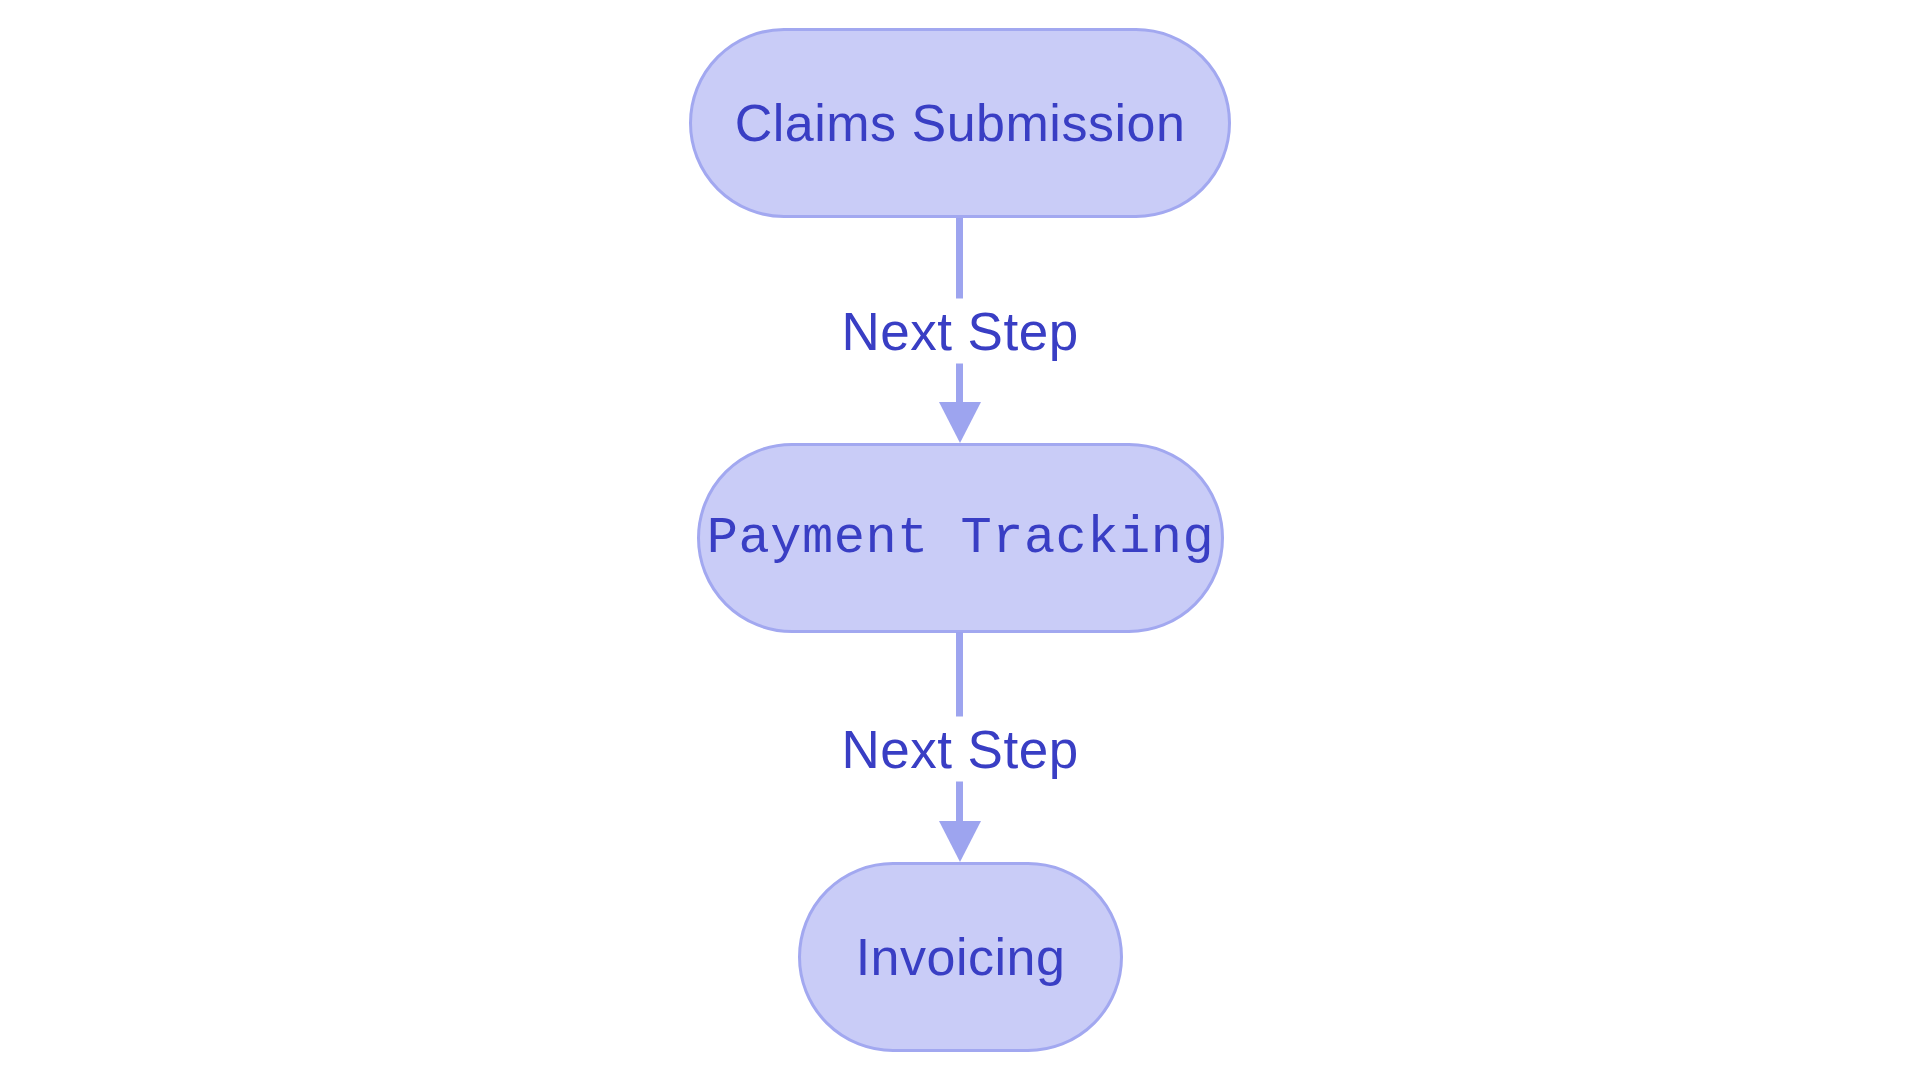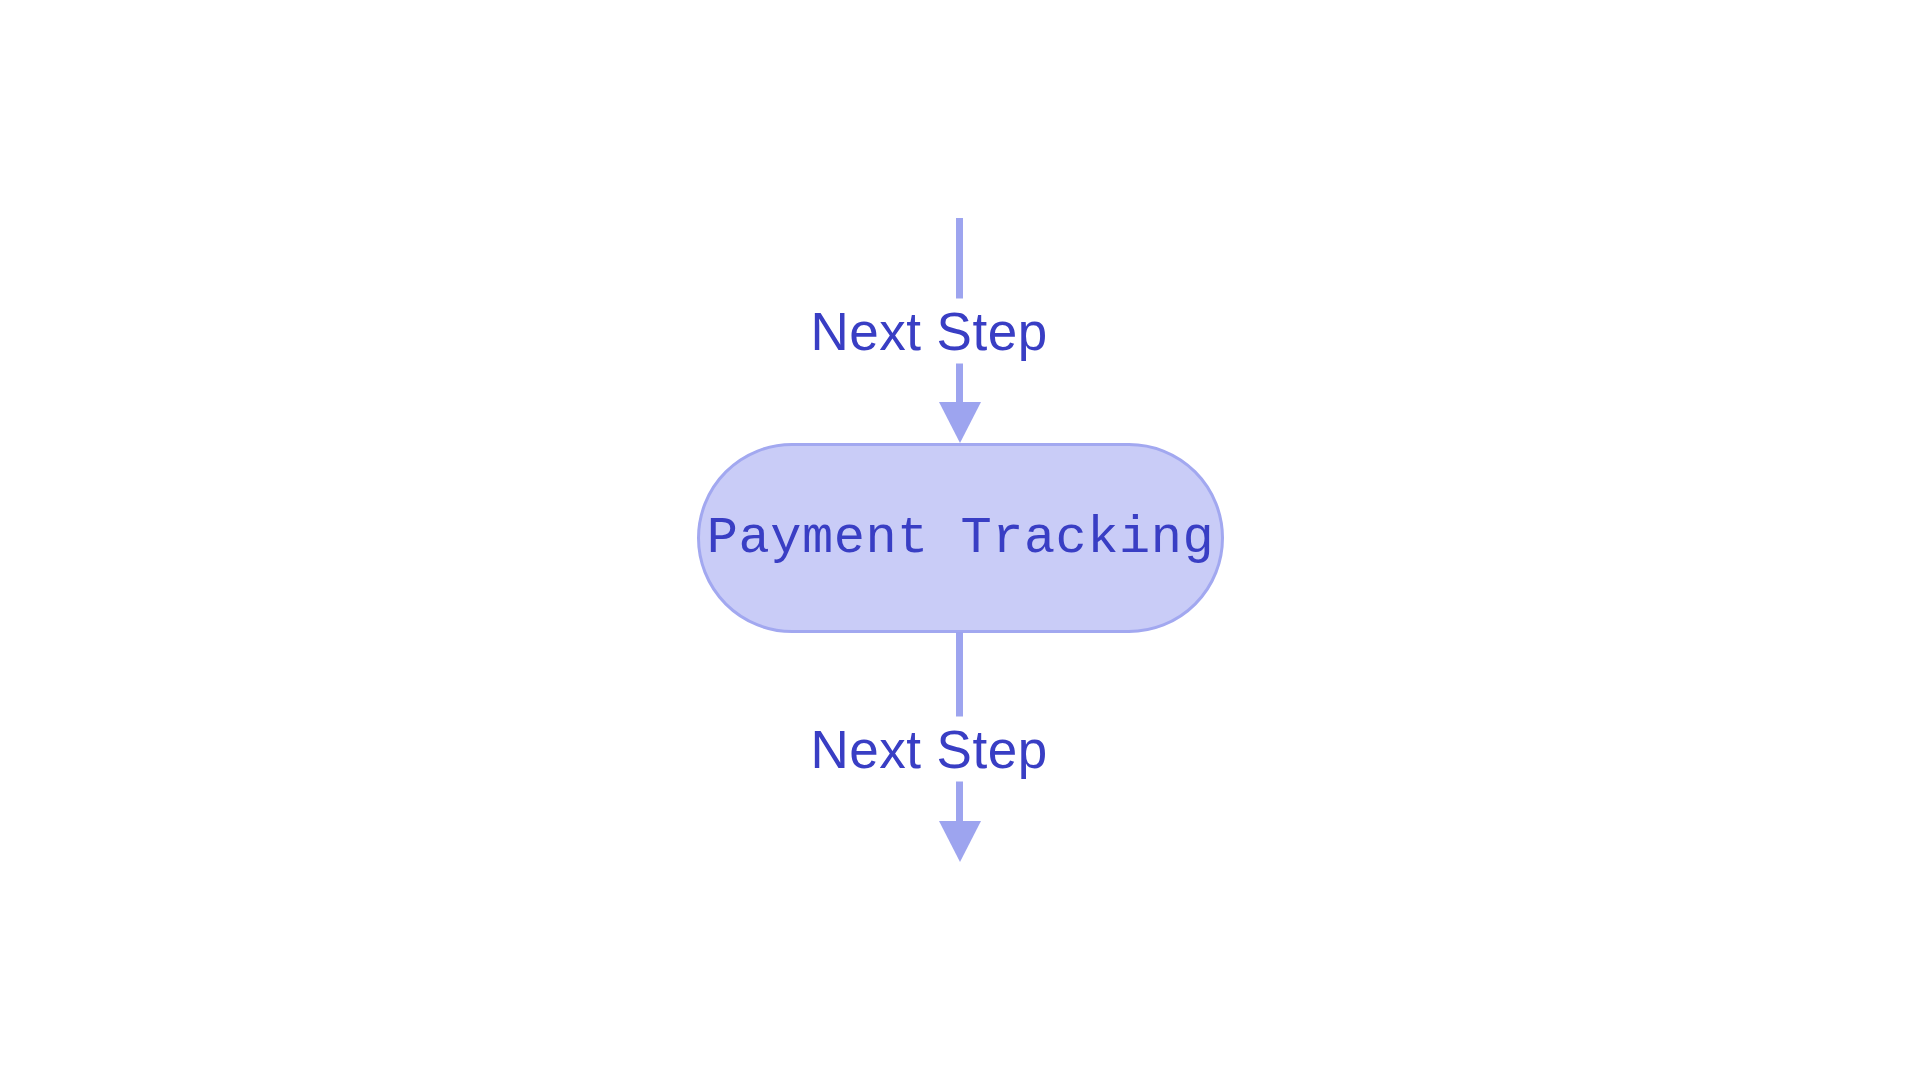--- a/index.html
+++ b/index.html
@@ -56,46 +56,52 @@
     border-left:21px solid transparent;
     border-right:21px solid transparent;
     border-top:41px solid var(--edge);
     left:939px;
   }
   .arrow1{ top:402px; }
   .arrow2{ top:821px; }
 
   .edge-label{
     position:absolute;
-    left:929px;
+    left:960px;
     transform:translate(-50%,-50%);
     background:var(--bg);
     color:var(--text);
     font-size:53px;
     font-weight:400;
     letter-spacing:0.5px;
     line-height:1;
     padding:6px 14px;
     white-space:nowrap;
   }
   .label1{ top:331px; }
   .label2{ top:749px; }
 </style>
 </head>
 <body>
 
 <div class="canvas">
 
+  <div class="node node1">
+    <span class="node-label">Claims Submission</span>
+  </div>
 
   <div class="edge-line line1"></div>
   <div class="arrowhead arrow1"></div>
   <div class="edge-label label1">Next Step</div>
 
   <div class="node node2">
     <span class="node-label">Payment Tracking</span>
   </div>
 
   <div class="edge-line line2"></div>
   <div class="arrowhead arrow2"></div>
   <div class="edge-label label2">Next Step</div>
 
+  <div class="node node3">
+    <span class="node-label">Invoicing</span>
+  </div>
 
 </div>
 
 </body></html>

